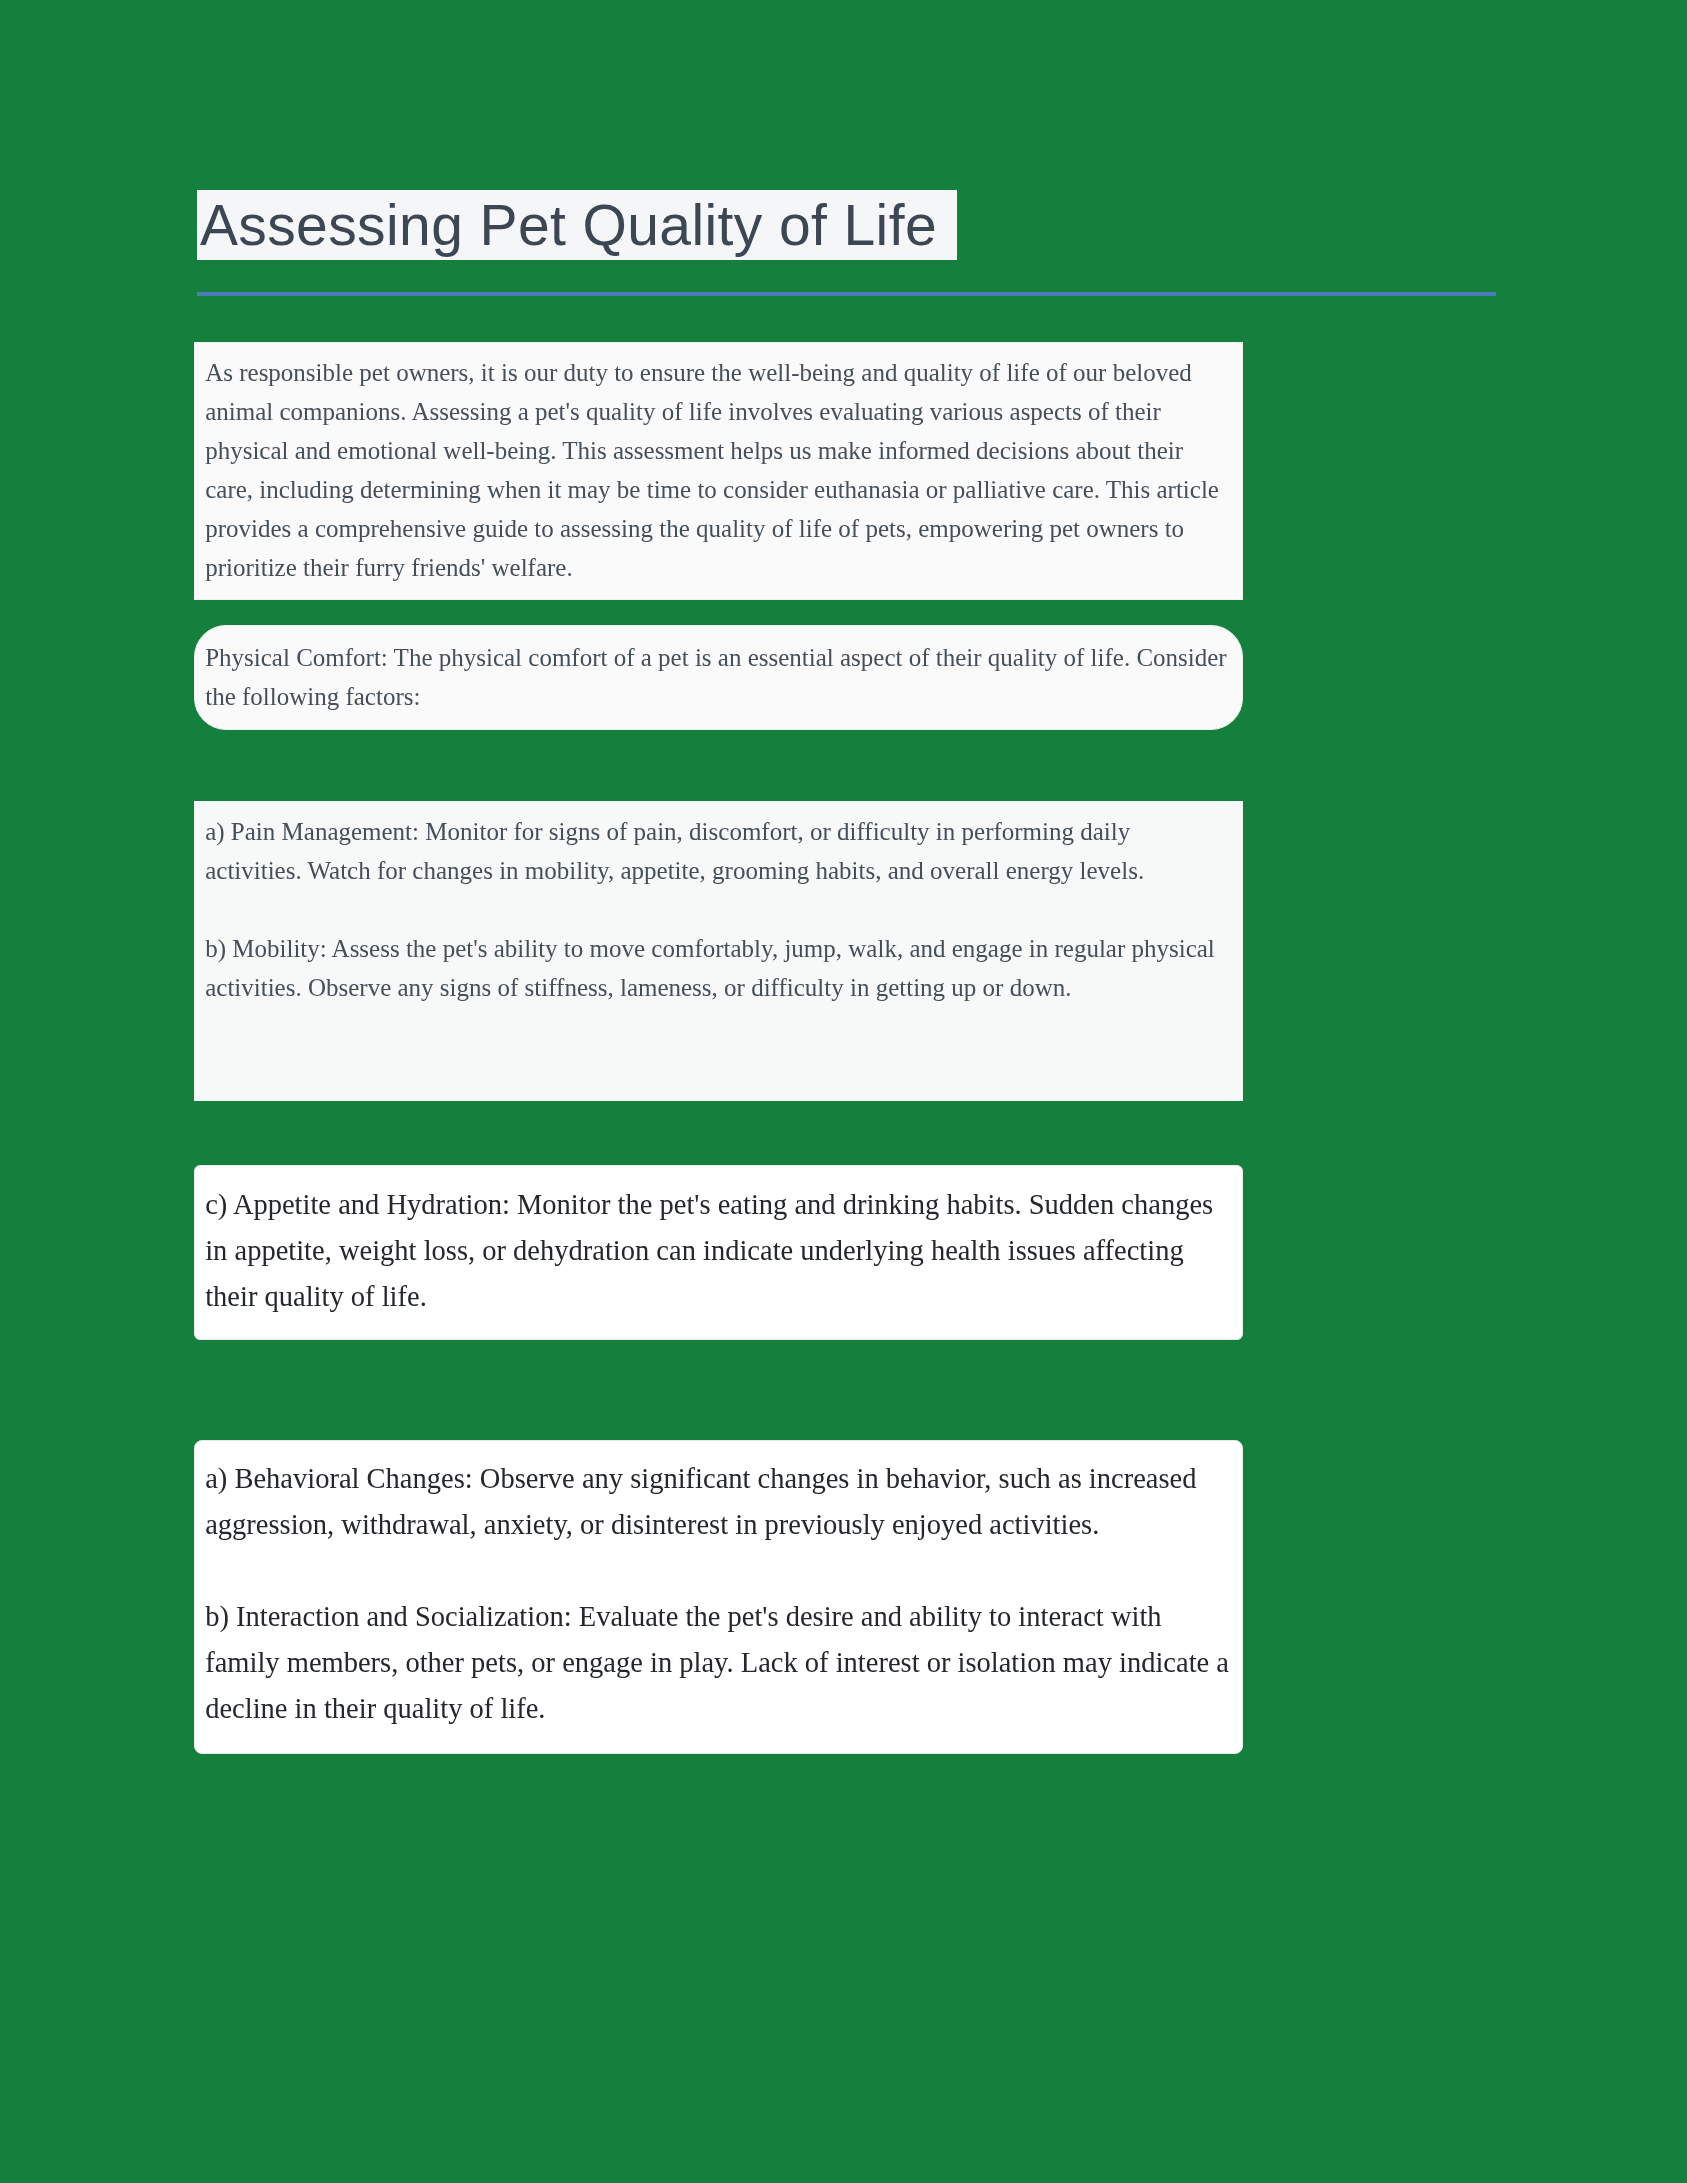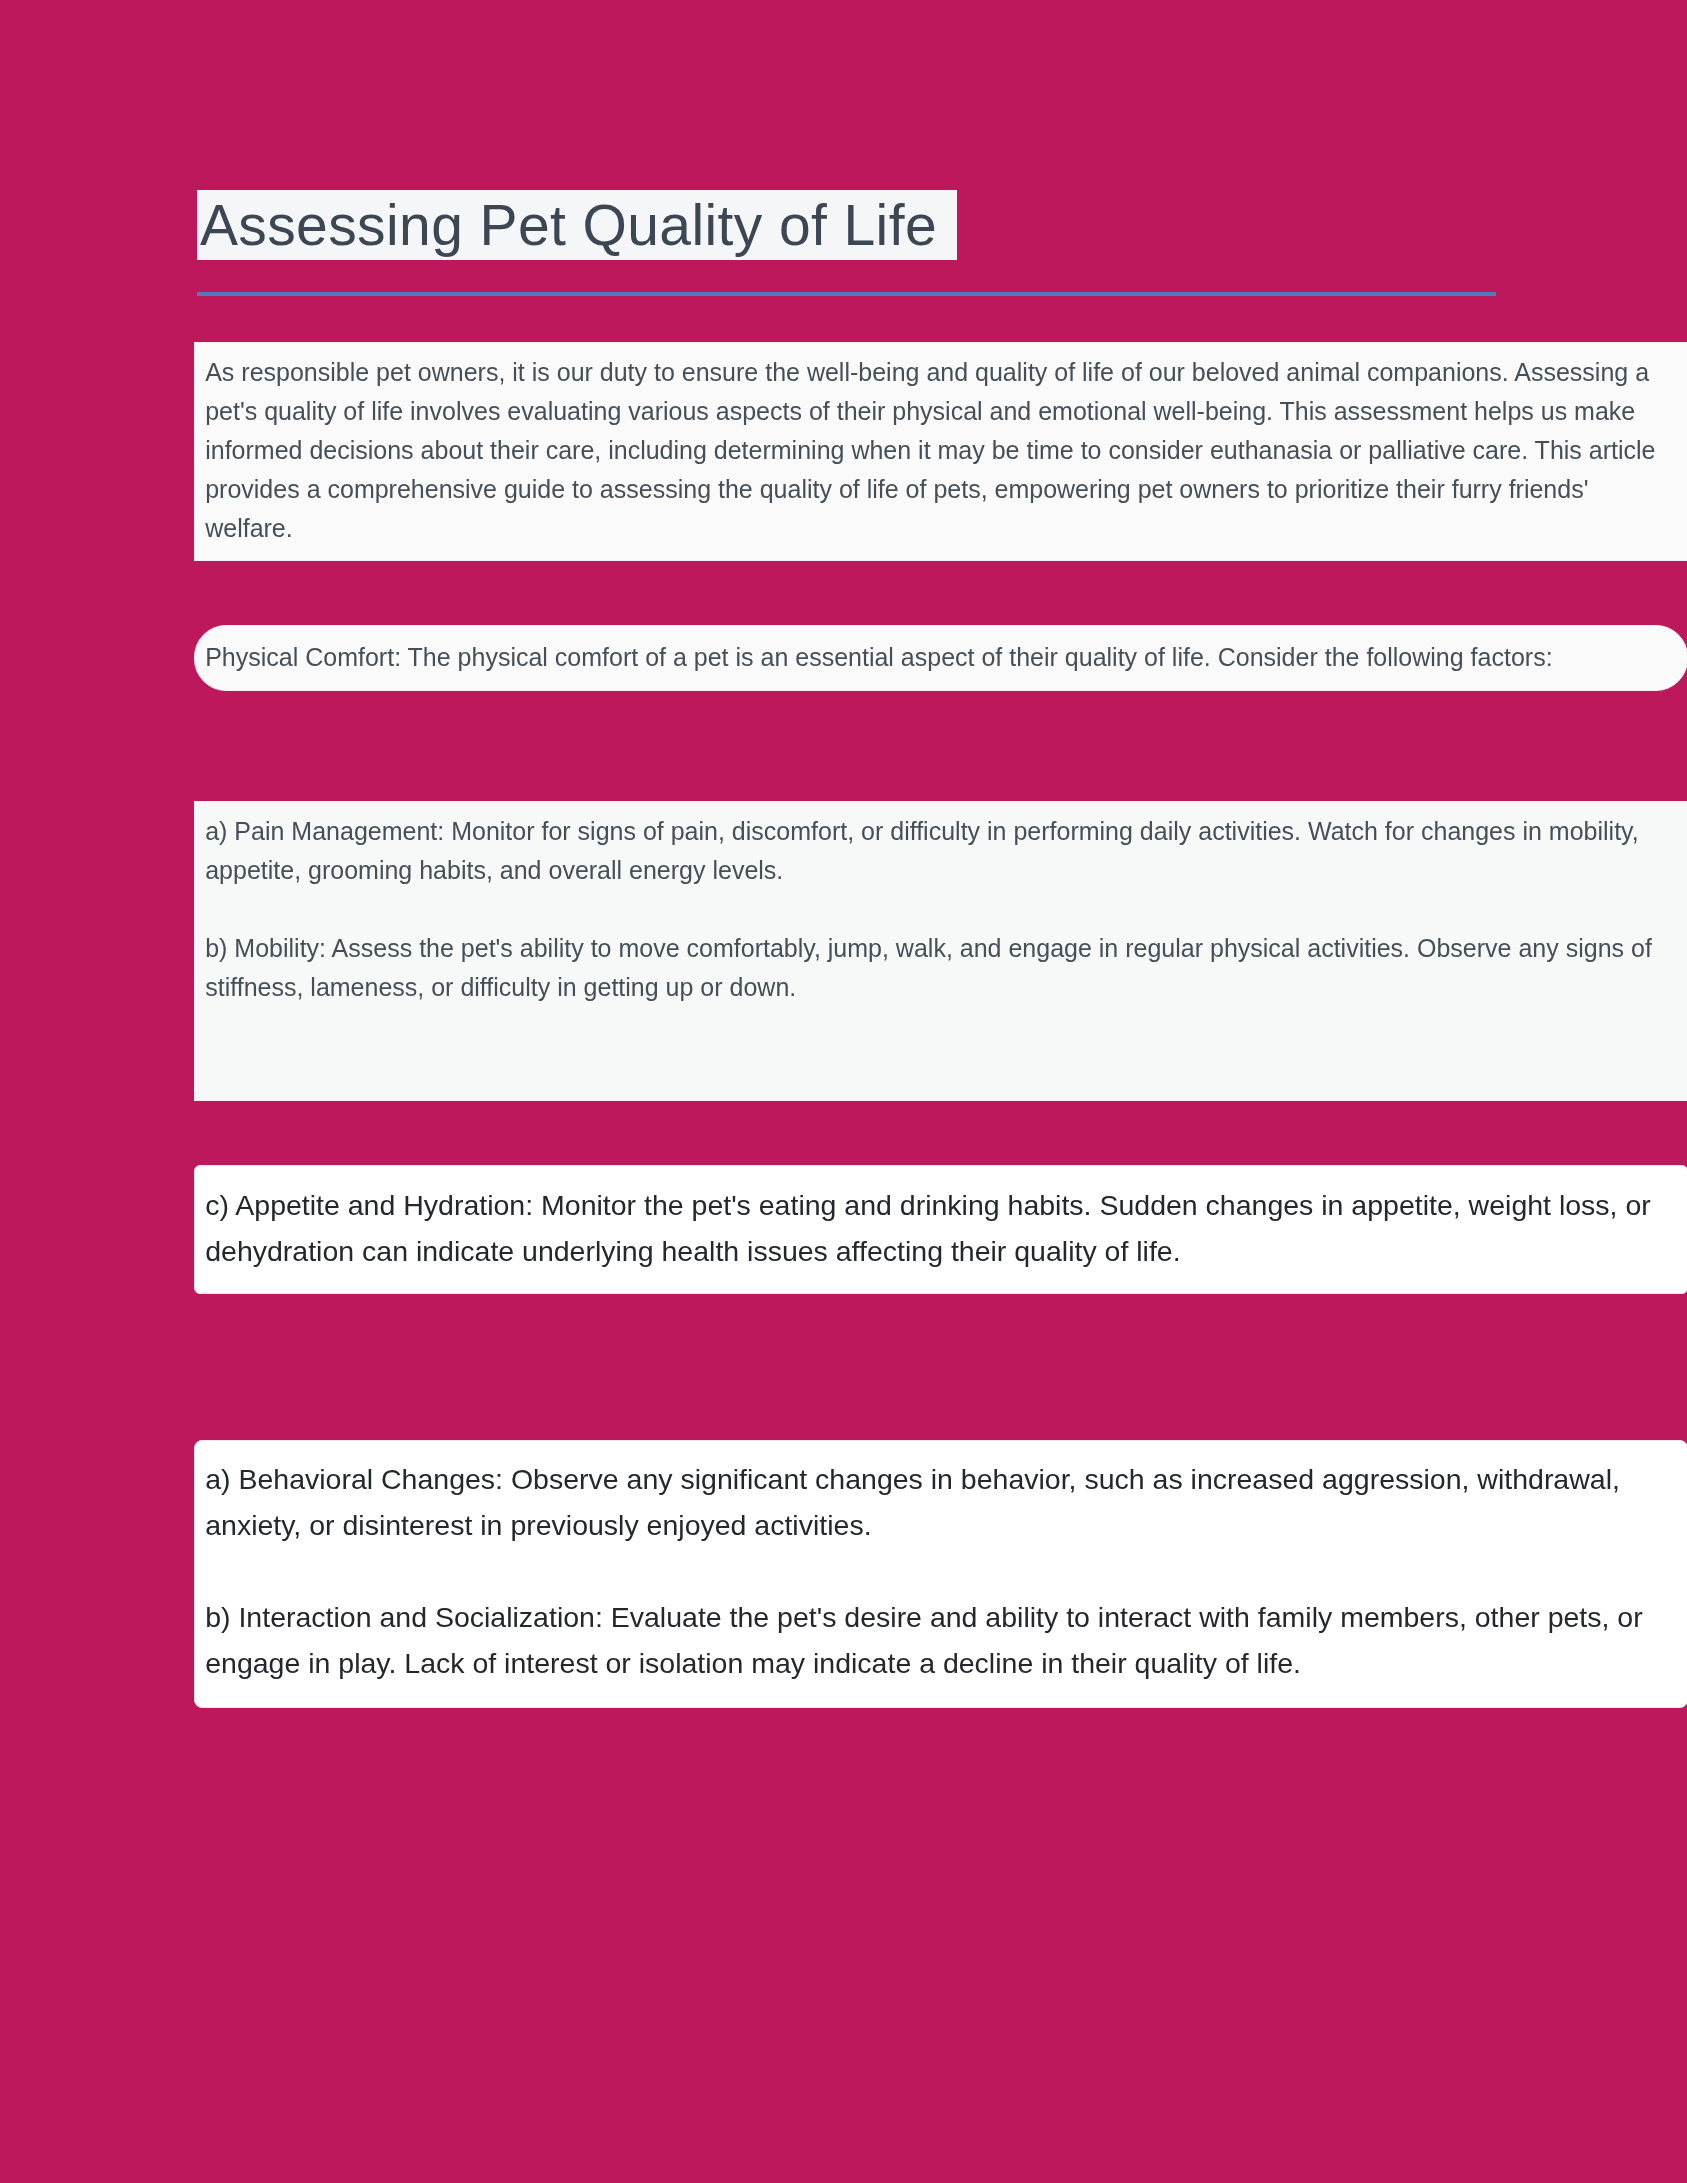--- a/index.html
+++ b/index.html
@@ -1,21 +1,21 @@
 <!DOCTYPE html>
 <html style="font-size:11.7px"><head>
 <meta charset="utf-8">
 <style>
   * { margin: 0; padding: 0; box-sizing: border-box; }
   html, body { background: #ffffff; }
   .page {
     position: relative;
     width: 1687px;
     height: 2183px;
-    background: #be185d;
+    background: #15803d;
     font-family: "Liberation Sans", sans-serif;
     overflow: hidden;
   }
   .doc-title {
     position: absolute;
     left: 197px;
     top: 188px;
     width: 1299px;
     font-size: 57px;
     font-weight: 400;
@@ -31,22 +31,23 @@
     position: absolute;
     left: 197px;
     top: 292px;
     width: 1299px;
     height: 3.6px;
     background: #4a7ebb;
   }
   .block {
     position: absolute;
     left: 194px;
-    width: 1494px;
+    width: 1049px;
     white-space: pre-line;
+    font-family: Liberation Serif, serif;
   }
   .body-sm {
     font-size: 25px;
     line-height: 1.56;
     color: #454f58;
   }
   .body-lg {
     font-size: 28.5px;
     line-height: 1.62;
     color: #24272b;

